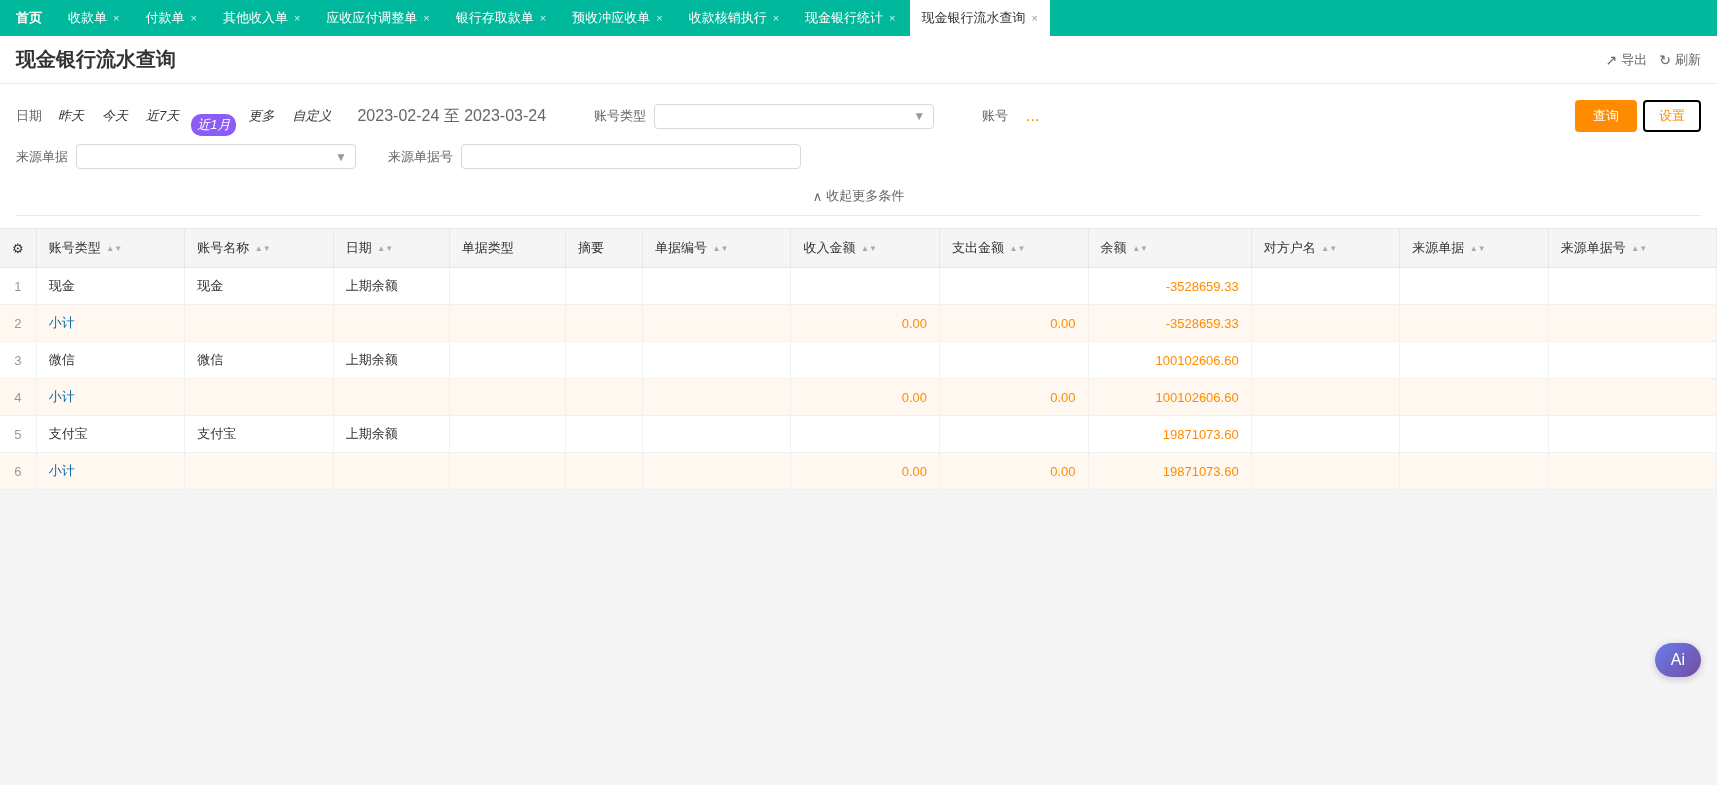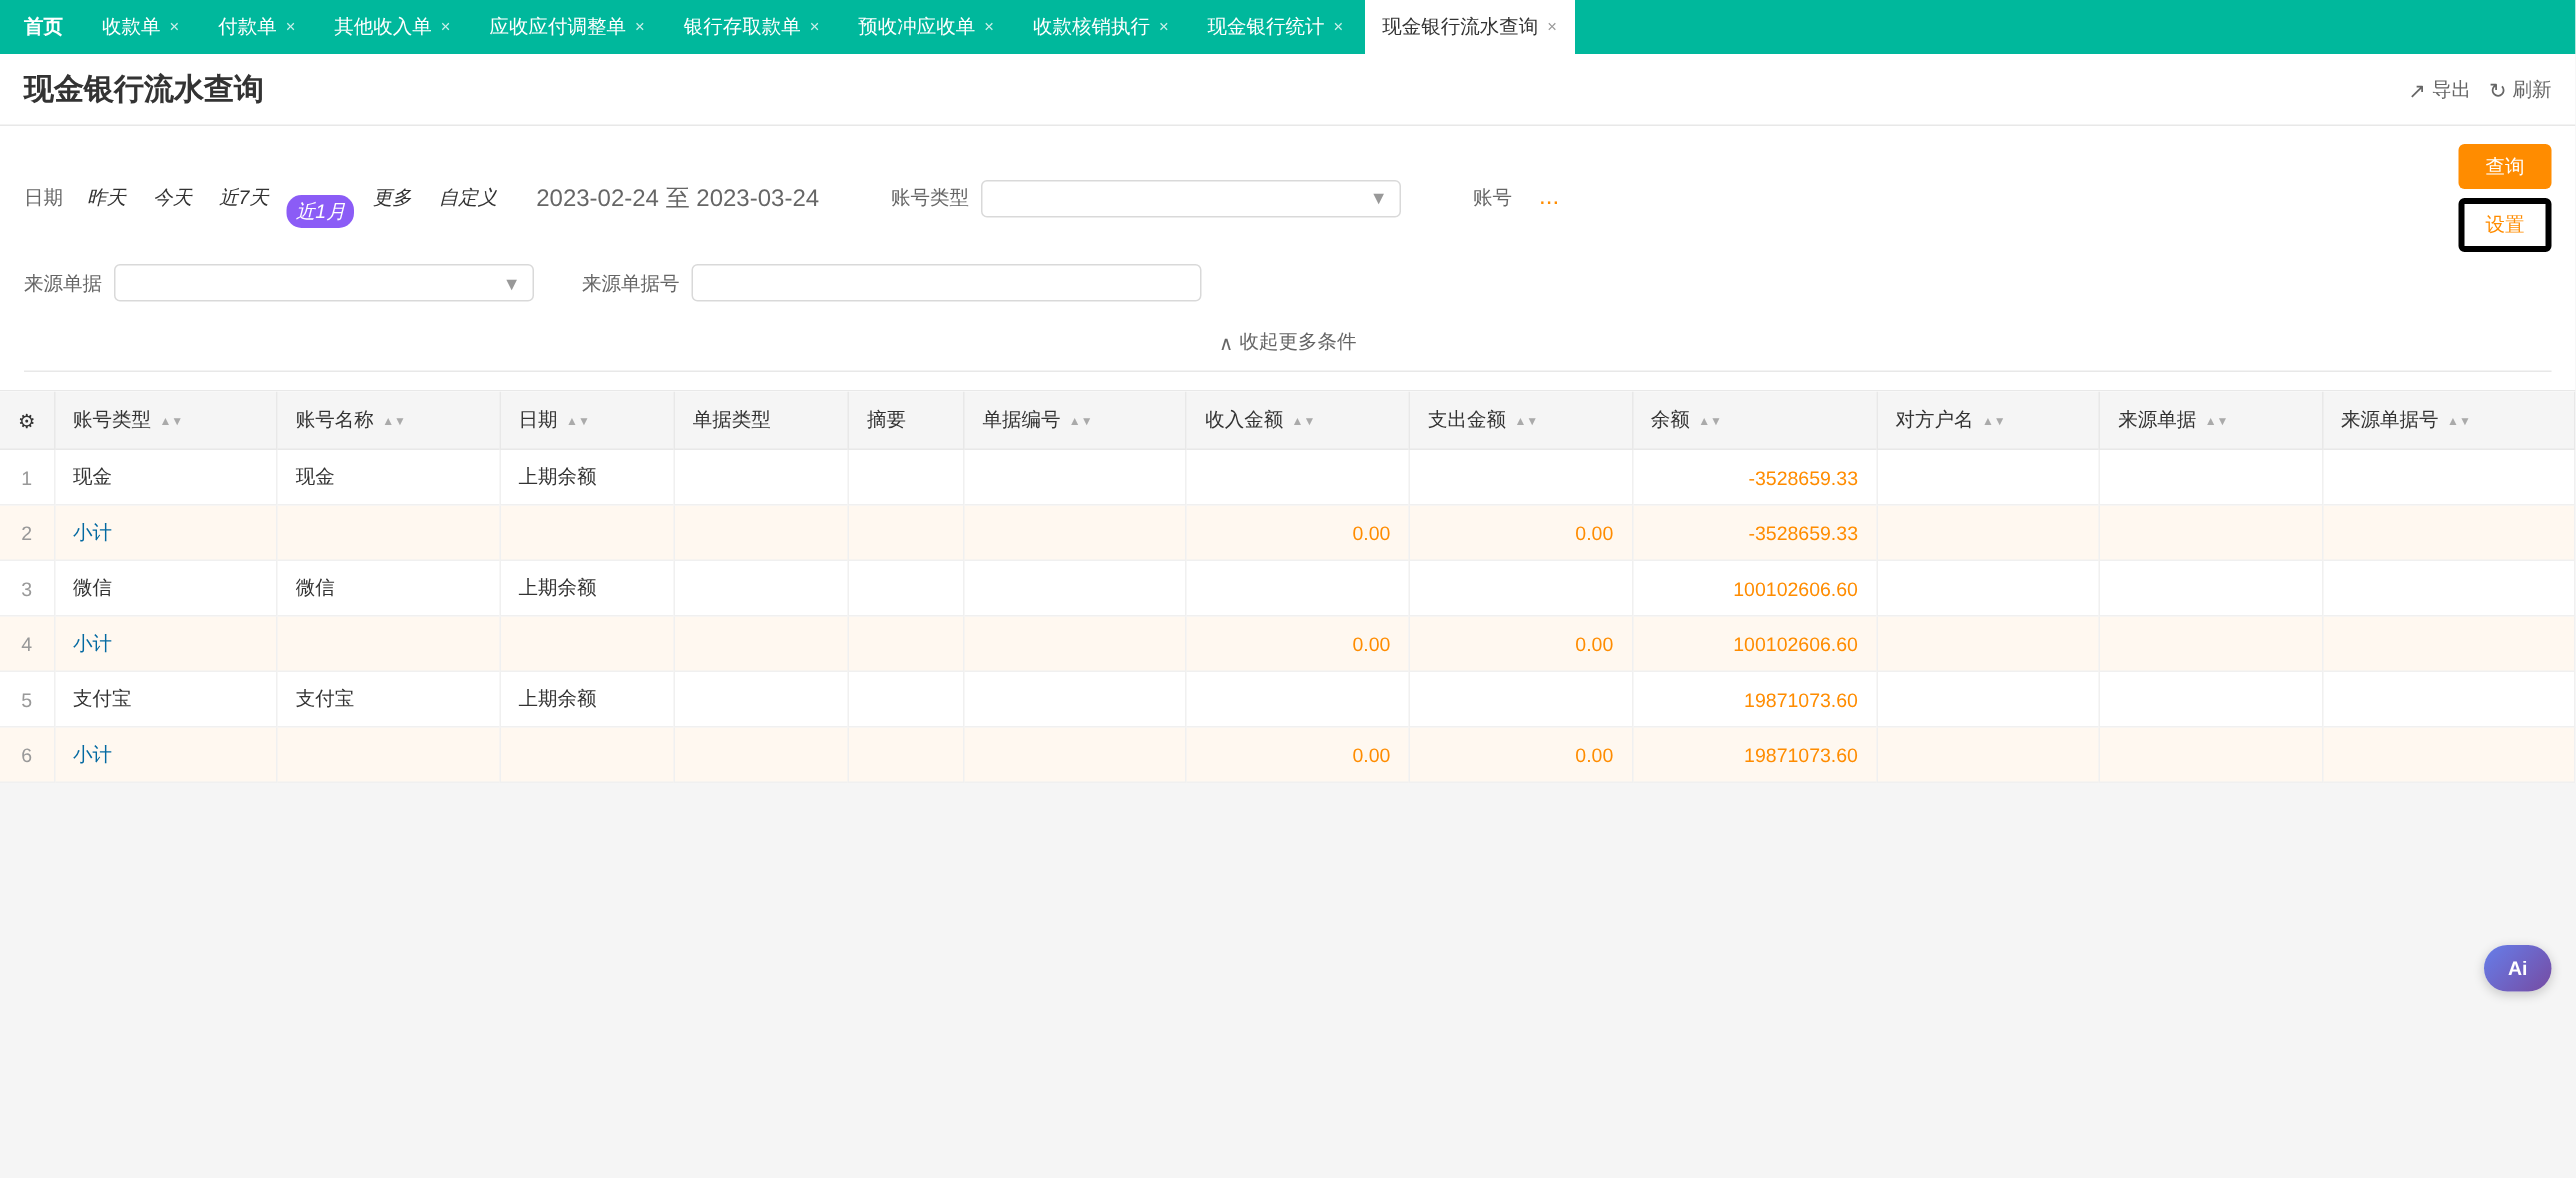--- a/index.html
+++ b/index.html
@@ -155,21 +155,21 @@
       color: #fff;
       border: none;
       border-radius: 4px;
       padding: 6px 18px;
       cursor: pointer;
       font-size: 13px;
     }
     .settings-btn {
       background: #fff;
       color: #ff8c00;
-      border: 4px solid #000000;
+      border: 2px solid #000000;
       border-radius: 4px;
       padding: 5px 14px;
       cursor: pointer;
       font-size: 13px;
     }
     .filter-collapse-btn {
       display: flex;
       align-items: center;
       justify-content: center;
       gap: 4px;
@@ -259,27 +259,27 @@
       justify-content: center;
       padding: 6px 0;
       background: #fff;
       border-bottom: 1px solid #e8e8e8;
     }
 
     
     .ai-badge {
       position: fixed;
       right: 16px;
-      bottom: 124px;
+      bottom: 108px;
       background: linear-gradient(135deg, #667eea, #764ba2);
       color: #fff;
       border-radius: 20px;
       padding: 8px 16px;
-      font-size: 13px;
-      font-weight: bold;
+      font-size: 16px;
+      font-weight: normal;
       cursor: pointer;
       box-shadow: 0 2px 8px rgba(0,0,0,0.2);
     }
   </style>
 </head>
 <body>
 
 <div class="top-nav">
   <div class="nav-tab home">
     <span>首页</span>
@@ -358,21 +358,21 @@
         <span class="select-placeholder">&nbsp;</span>
         <span class="chevron">▼</span>
       </div>
     </div>
 
     <div class="filter-item" style="margin-left:32px">
       <span class="filter-label">账号</span>
       <span class="dots-btn">...</span>
     </div>
 
-    <div style="display:flex;flex-direction:column;gap:6px;margin-left:auto;">
+    <div style="display:flex;flex-direction:row;gap:6px;margin-left:auto;">
       <button class="query-btn">查询</button>
       <button class="settings-btn">设置</button>
     </div>
   </div>
 
   <div class="filter-row-2" style="margin-bottom:8px;">
 
     <div class="filter-item">
       <span class="filter-item-label">来源单据</span>
       <div class="filter-select" style="min-width:280px;">

